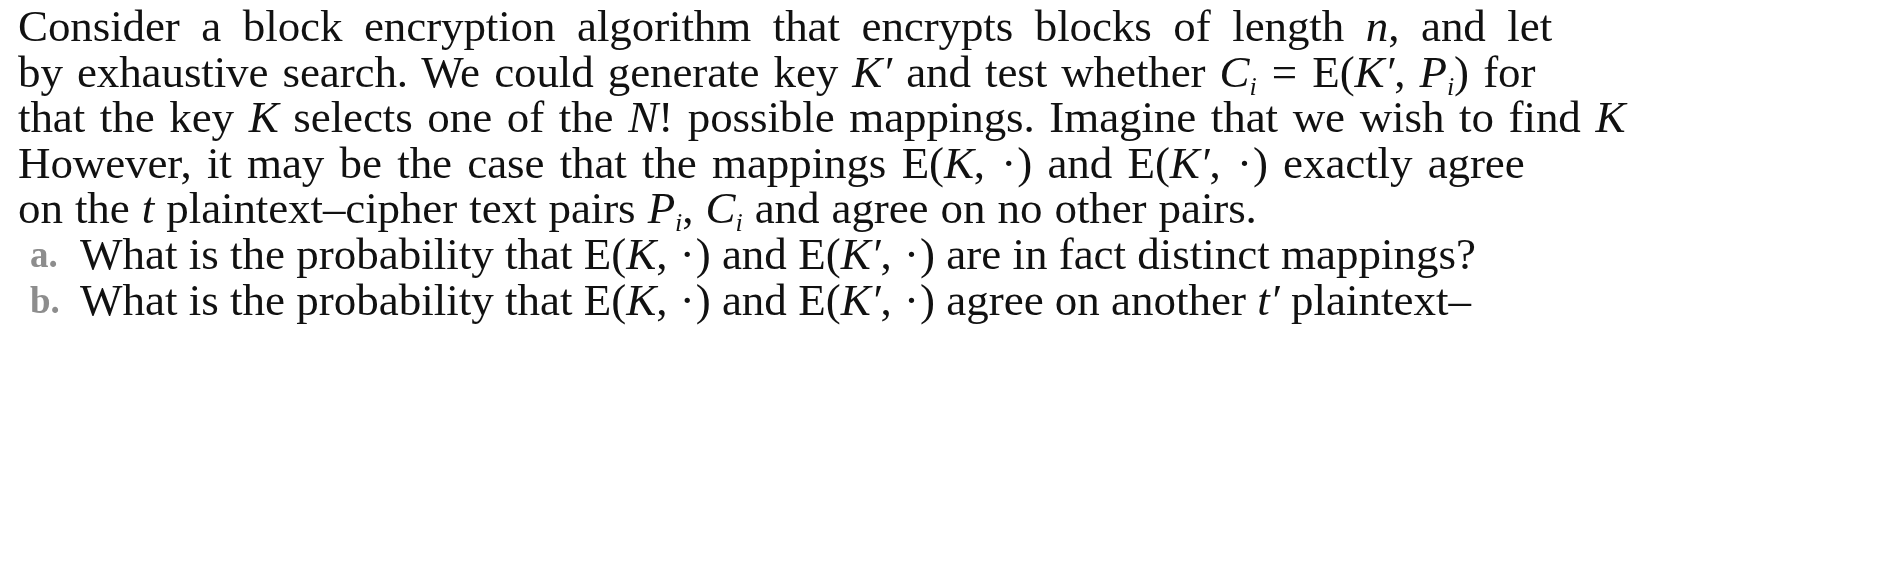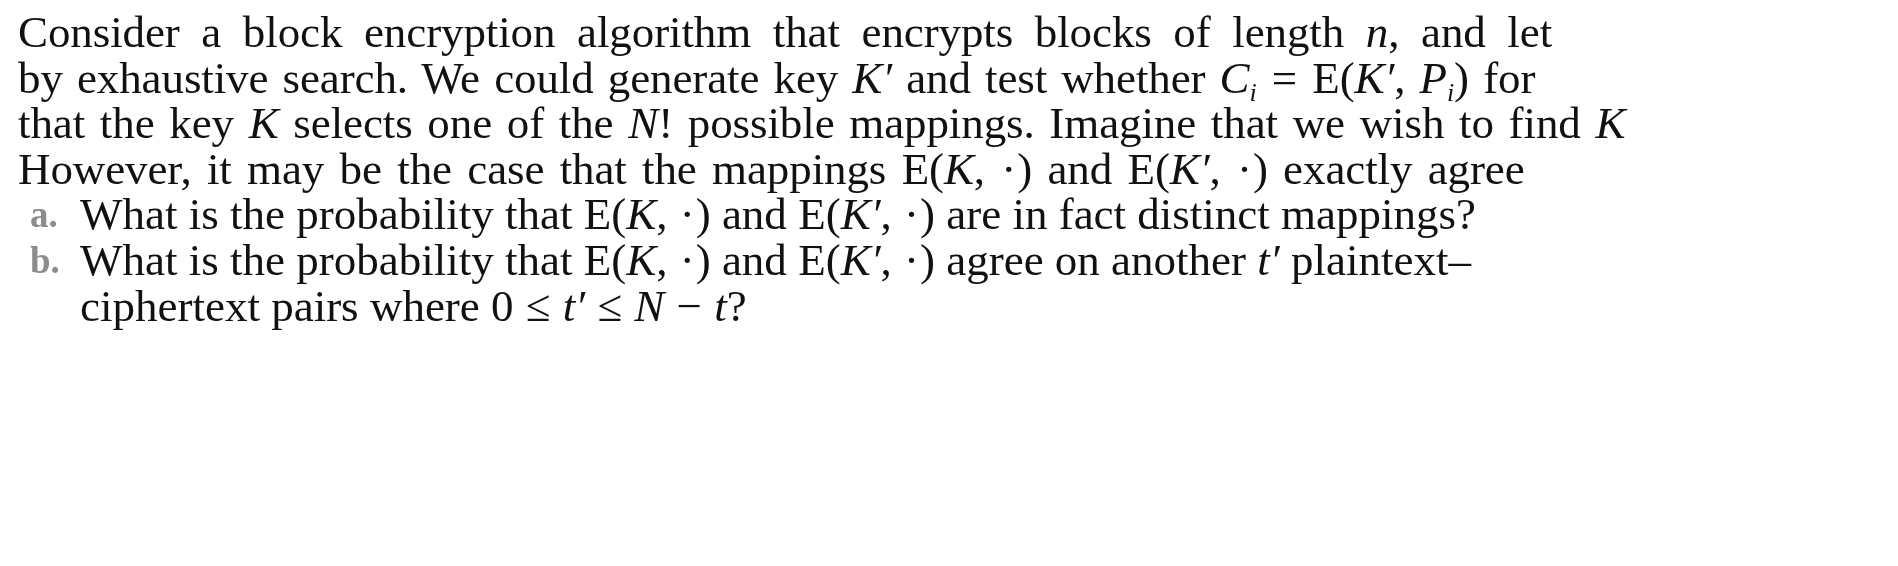--- a/index.html
+++ b/index.html
@@ -12,21 +12,21 @@
     height: 566px;
     overflow: hidden;
     font-family: "Liberation Serif", "DejaVu Serif", serif;
     color: #111111;
     -webkit-font-smoothing: antialiased;
   }
   #exercise {
     box-sizing: border-box;
     width: 1714px;
     height: 566px;
-    padding: 10px 24px 0 18px;
+    padding: 4px 24px 0 18px;
     border-radius: 27px;
   }
   .para {
     font-size: 45px;
     line-height: 45.6px;
     text-align: left;
     letter-spacing: -0.1px;
     word-spacing: 0.5px;
   }
   .para .ln {
@@ -106,35 +106,35 @@
     <span class="ln j1">Consider a block encryption algorithm that encrypts blocks of length <i class="mi">n</i>, and let</span>
 
 
     <span class="ln j4">by exhaustive search. We could generate key <i class="mi">K</i><span class="prime">′</span> and test whether <i class="mi">C</i><sub>i</sub> <span class="op">=</span> <span class="up">E</span>(<i class="mi">K</i><span class="prime">′</span>, <i class="mi">P</i><sub>i</sub>) for</span>
 
     <span class="ln j3">that the key <i class="mi">K</i> selects one of the <i class="mi">N</i>! possible mappings. Imagine that we wish to find <i class="mi">K</i></span>
 
 
     <span class="ln j6">However, it may be the case that the mappings <span class="up">E</span>(<i class="mi">K</i>, <span class="dotop">·</span>) and <span class="up">E</span>(<i class="mi">K</i><span class="prime">′</span>, <span class="dotop">·</span>) exactly agree</span>
 
+    <span class="ln j7">on the <i class="mi">t</i> plaintext–cipher text pairs <i class="mi">P</i><sub>i</sub>, <i class="mi">C</i><sub>i</sub> and agree on no other pairs.</span>
 
   </div>
 
   <ol class="qlist">
 
     <li>
       <span class="marker">a.</span>
       <span class="qtext">
         <span class="ln">What is the probability that <span class="up">E</span>(<i class="mi">K</i>, <span class="dotop">·</span>) and <span class="up">E</span>(<i class="mi">K</i><span class="prime">′</span>, <span class="dotop">·</span>) are in fact distinct mappings?</span>
       </span>
     </li>
 
     <li>
       <span class="marker">b.</span>
       <span class="qtext">
         <span class="ln">What is the probability that <span class="up">E</span>(<i class="mi">K</i>, <span class="dotop">·</span>) and <span class="up">E</span>(<i class="mi">K</i><span class="prime">′</span>, <span class="dotop">·</span>) agree on another <i class="mi">t</i><span class="prime">′</span> plaintext–</span>
-        <span class="ln">ciphertext pairs where 0 <span class="op">≤</span> <i class="mi">t</i><span class="prime">′</span> <span class="op">≤</span> <i class="mi">N</i> <span class="op">−</span> <i class="mi">t</i>?</span>
       </span>
     </li>
 
   </ol>
 
 </div>
 
 </body></html>

